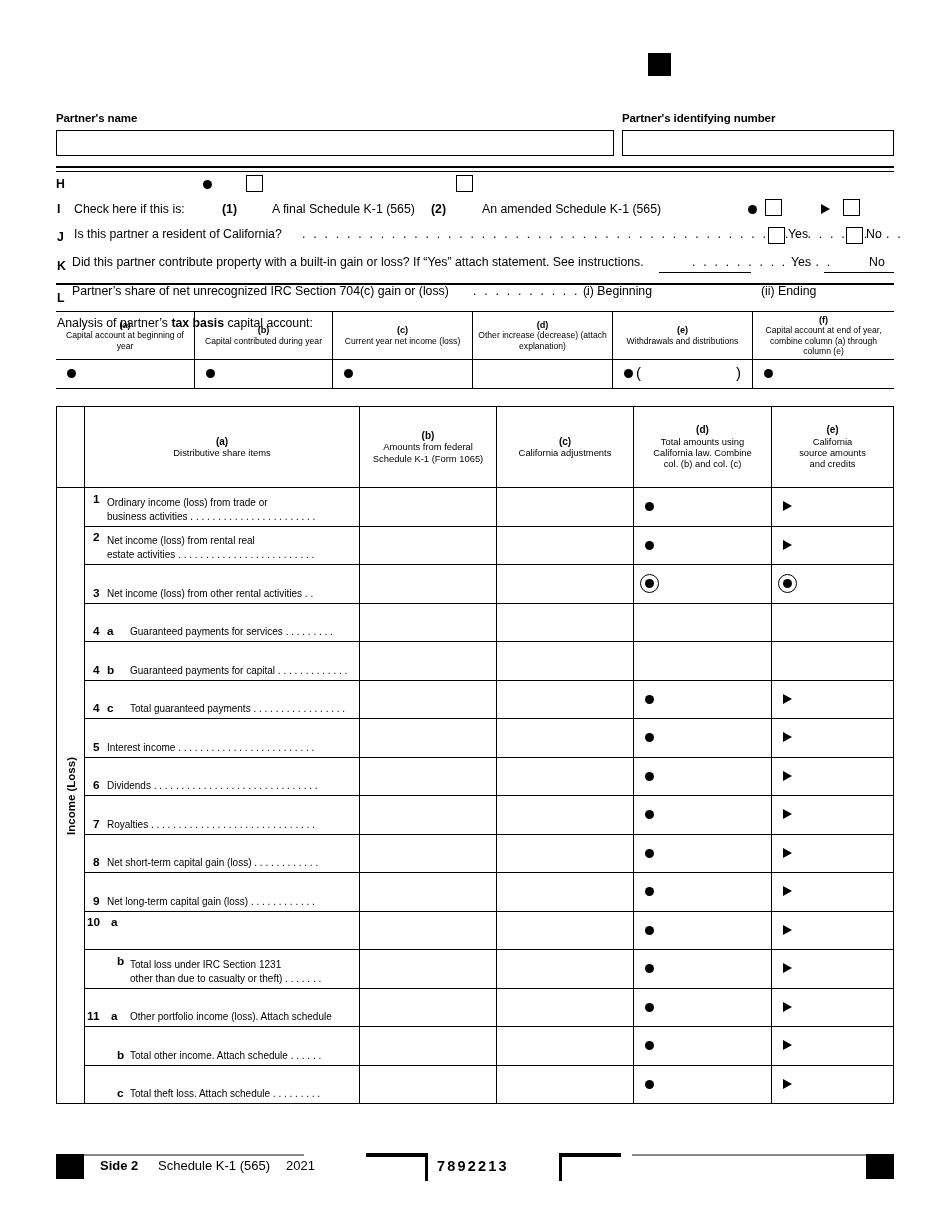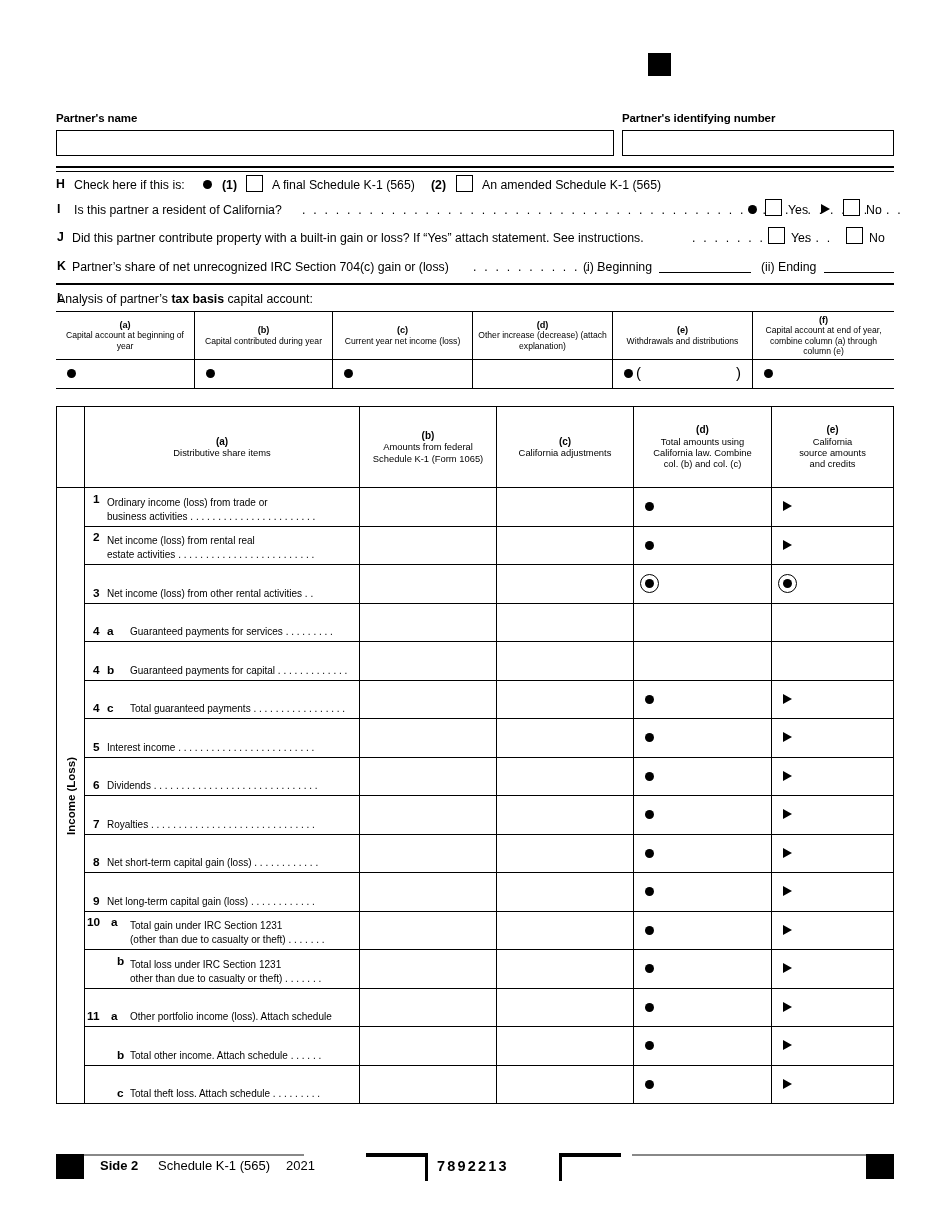--- a/index.html
+++ b/index.html
@@ -19,21 +19,21 @@
   .lbl{font-size:11.5px;font-weight:bold;letter-spacing:-0.1px;}
   .hdr-name-label{position:absolute;left:56px;top:112px;}
   .hdr-id-label{position:absolute;left:622px;top:112px;}
   .box-name{position:absolute;left:56px;top:130px;width:558px;height:26px;border:1px solid #000;box-sizing:border-box;}
   .box-id{position:absolute;left:622px;top:130px;width:272px;height:26px;border:1px solid #000;box-sizing:border-box;}
 
   .rule-thick{position:absolute;left:56px;width:838px;height:2px;background:#000;}
   .rule-thin{position:absolute;left:56px;width:838px;height:1px;background:#000;}
 
   
-  .ln{position:absolute;font-size:12.3px;white-space:nowrap;line-height:14px;}
+  .ln{position:absolute;font-size:12.3px;white-space:nowrap;line-height:14px;margin-top:24px;}
   .ltr{position:absolute;font-size:12.3px;font-weight:bold;}
   .chk{position:absolute;width:17px;height:17px;border:1.6px solid #000;box-sizing:border-box;background:#fff;}
   .bullet-abs{position:absolute;width:9px;height:9px;border-radius:50%;background:#000;}
   .tri{position:absolute;width:0;height:0;border-left:9px solid #000;border-top:5.5px solid transparent;border-bottom:5.5px solid transparent;}
   .dots{letter-spacing:2.2px;}
 
   
   .cap-tbl{position:absolute;left:56px;top:311px;width:838px;}
   .cap-head{display:flex;border-top:1.6px solid #000;border-bottom:1.3px solid #000;height:47px;}
   .cap-body{display:flex;height:28px;border-bottom:1.6px solid #000;}
@@ -406,24 +406,20 @@
               <span class="mark-d"></span>
             </div>
             <div class="cell" style="width: 121px;">
               <span class="mark-e"></span>
             </div>
           </div>
           <div class="row">
             <div class="cell desc">
               <span class="num" style="left: 2px; bottom: 20px; font-size: 11.8px;">10</span>
               <span class="num" style="left: 26px; bottom: 20px; font-size: 11.8px;">a</span>
-              <div class="txt two" style="left: 45px;">
-                <div>Total gain under IRC Section 1231</div>
-                <div>(other than due to casualty or theft) . . . . . . .</div>
-              </div>
             </div>
             <div class="cell" style="width: 137px;"></div>
             <div class="cell" style="width: 137px;"></div>
             <div class="cell" style="width: 138px;">
               <span class="mark-d"></span>
             </div>
             <div class="cell" style="width: 121px;">
               <span class="mark-e"></span>
             </div>
           </div>

